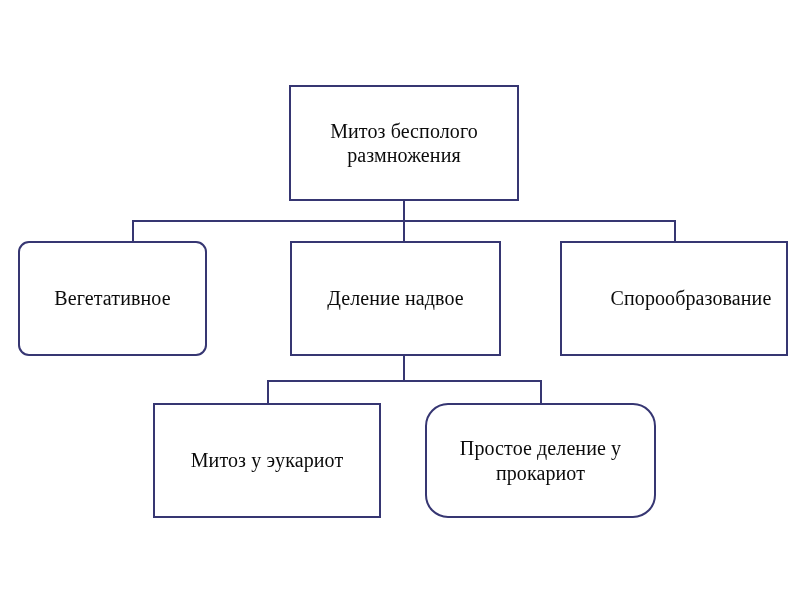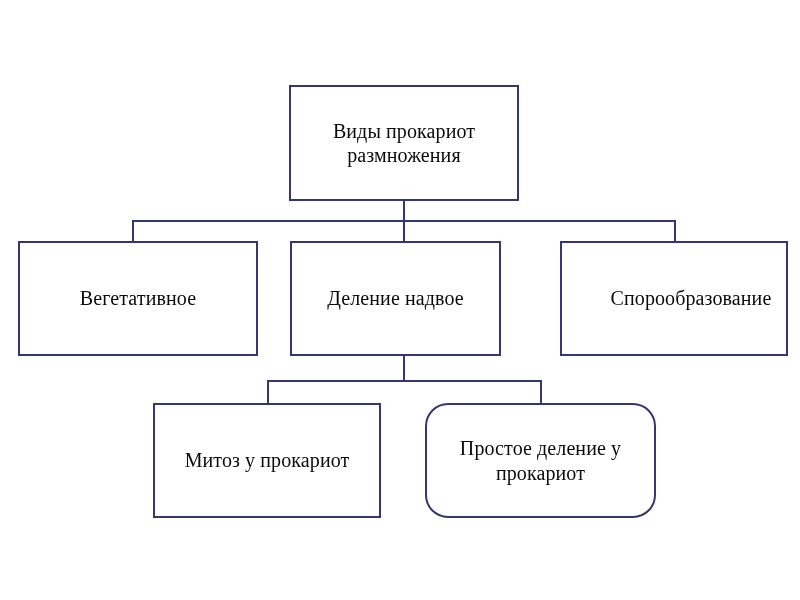--- a/index.html
+++ b/index.html
@@ -25,21 +25,21 @@
     justify-content: center;
     text-align: center;
     color: #0b0b0b;
     font-size: 20px;
     line-height: 1.22;
     letter-spacing: 0.1px;
     padding: 2px 6px;
     white-space: pre-line;
   }
   .node.root      { left: 289px; top: 85px;  width: 230px; height: 116px; }
-  .node.vegetativ { left: 18px;  top: 241px; width: 240px; height: 115px; }
+  .node.vegetativ { left: 18px;  top: 241px; width: 189px; height: 115px; border-radius: 11px; }
   .node.binary    { left: 290px; top: 241px; width: 211px; height: 115px; }
   .node.spores    { left: 560px; top: 241px; width: 228px; height: 115px; padding-left: 40px; }
   .node.mitosis   { left: 153px; top: 403px; width: 228px; height: 115px; }
   .node.prokary   { left: 425px; top: 403px; width: 231px; height: 115px; border-radius: 23px; }
 
   .conn {
     position: absolute;
     background: #363672;
   }
   .conn.h { height: 2px; }
@@ -67,27 +67,27 @@
   <div class="conn h c-bus1"></div>
   <div class="conn v c-drop-left1"></div>
   <div class="conn v c-drop-mid1"></div>
   <div class="conn v c-drop-right1"></div>
 
   <div class="conn v c-binary-stub"></div>
   <div class="conn h c-bus2"></div>
   <div class="conn v c-drop-left2"></div>
   <div class="conn v c-drop-right2"></div>
 
-  <div class="node root">Виды прокариот
+  <div class="node root">Митоз бесполого
 размножения</div>
 
   <div class="node vegetativ">Вегетативное</div>
 
   <div class="node binary">Деление надвое</div>
 
   <div class="node spores">Спорообразование</div>
 
-  <div class="node mitosis">Митоз у прокариот</div>
+  <div class="node mitosis">Митоз у эукариот</div>
 
   <div class="node prokary">Простое деление у
 прокариот</div>
 
 </div>
 
 </body></html>

